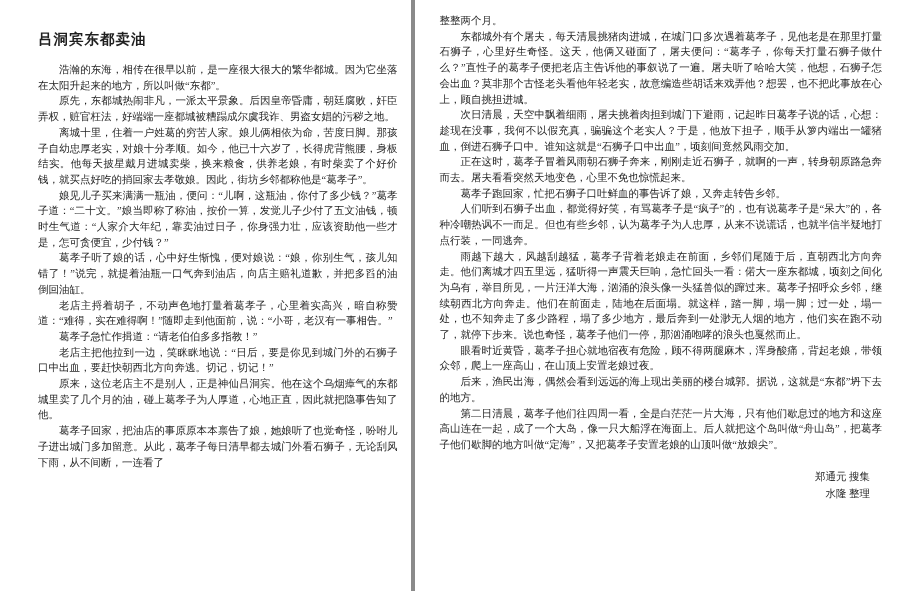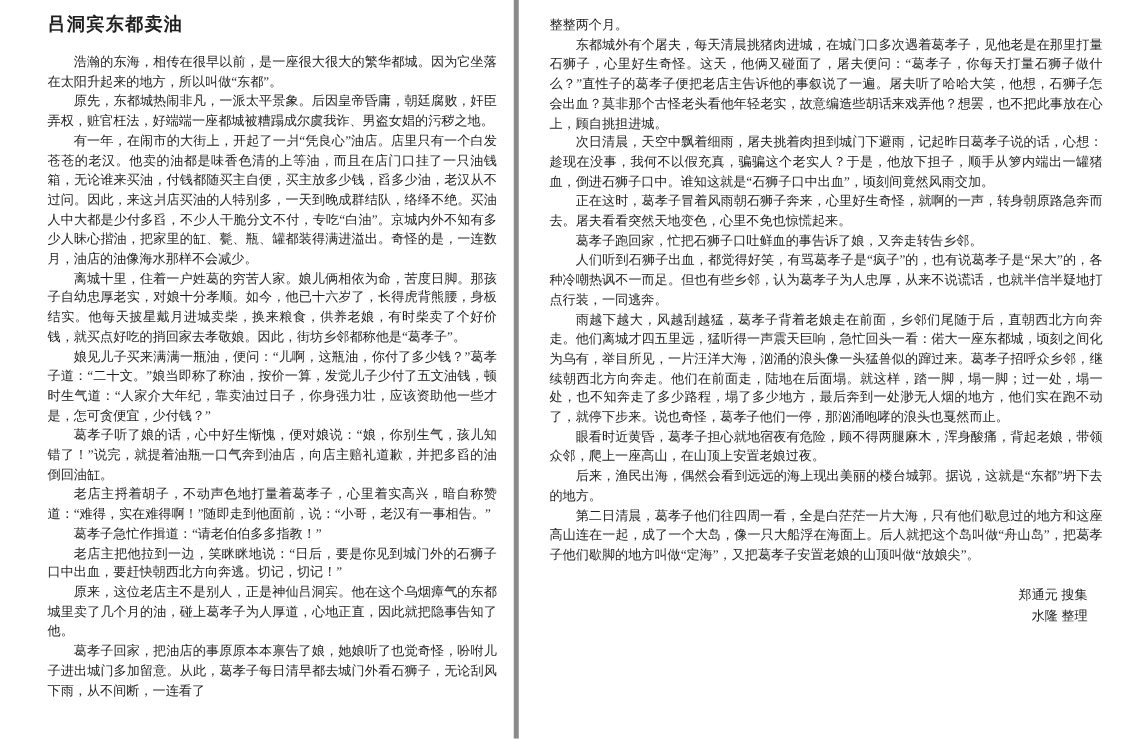--- a/index.html
+++ b/index.html
@@ -18,21 +18,21 @@
     height: 591px;
     background: #ffffff;
   }
   .page {
     box-sizing: border-box;
     height: 591px;
     overflow: hidden;
   }
   .page.left {
     width: 450px;
-    padding: 10px 13px 0 38px;
+    padding: 29px 13px 0 38px;
   }
   .divider {
     flex: none;
     width: 4px;
     height: 591px;
     background: #8a8a8a;
   }
   .page.right {
     width: 534px;
     padding: 13px 18px 0 25px;
@@ -68,38 +68,37 @@
 </style>
 </head>
 <body>
 
 <div class="spread">
 
   <div class="page left">
     <h1 class="story-title">吕洞宾东都卖油</h1>
     <p class="para">浩瀚的东海，相传在很早以前，是一座很大很大的繁华都城。因为它坐落在太阳升起来的地方，所以叫做“东都”。</p>
     <p class="para">原先，东都城热闹非凡，一派太平景象。后因皇帝昏庸，朝廷腐败，奸臣弄权，赃官枉法，好端端一座都城被糟蹋成尔虞我诈、男盗女娼的污秽之地。</p>
-    <p class="para">有一年，在闹市的大街上，开起了一爿“凭良心”油店。店里只有一个白发苍苍的老汉。他卖的油都是味香色清的上等油，而且在店门口挂了一只油钱箱，无论谁来买油，付钱都随买主自便，买主放多少钱，舀多少油，老汉从不过问。因此，来这爿店买油的人特别多，一天到晚成群结队，络绎不绝。买油人中大都是少付多舀，不少人干脆分文不付，专吃“白油”。京城内外不知有多少人昧心揩油，把家里的缸、甏、瓶、罐都装得满进溢出。奇怪的是，一连数月，油店的油像海水那样不会减少。</p>
     <p class="para">离城十里，住着一户姓葛的穷苦人家。娘儿俩相依为命，苦度日脚。那孩子自幼忠厚老实，对娘十分孝顺。如今，他已十六岁了，长得虎背熊腰，身板结实。他每天披星戴月进城卖柴，换来粮食，供养老娘，有时柴卖了个好价钱，就买点好吃的捎回家去孝敬娘。因此，街坊乡邻都称他是“葛孝子”。</p>
     <p class="para">娘见儿子买来满满一瓶油，便问：“儿啊，这瓶油，你付了多少钱？”葛孝子道：“二十文。”娘当即称了称油，按价一算，发觉儿子少付了五文油钱，顿时生气道：“人家介大年纪，靠卖油过日子，你身强力壮，应该资助他一些才是，怎可贪便宜，少付钱？”</p>
     <p class="para">葛孝子听了娘的话，心中好生惭愧，便对娘说：“娘，你别生气，孩儿知错了！”说完，就提着油瓶一口气奔到油店，向店主赔礼道歉，并把多舀的油倒回油缸。</p>
     <p class="para">老店主捋着胡子，不动声色地打量着葛孝子，心里着实高兴，暗自称赞道：“难得，实在难得啊！”随即走到他面前，说：“小哥，老汉有一事相告。”</p>
     <p class="para">葛孝子急忙作揖道：“请老伯伯多多指教！”</p>
     <p class="para">老店主把他拉到一边，笑眯眯地说：“日后，要是你见到城门外的石狮子口中出血，要赶快朝西北方向奔逃。切记，切记！”</p>
     <p class="para">原来，这位老店主不是别人，正是神仙吕洞宾。他在这个乌烟瘴气的东都城里卖了几个月的油，碰上葛孝子为人厚道，心地正直，因此就把隐事告知了他。</p>
     <p class="para">葛孝子回家，把油店的事原原本本禀告了娘，她娘听了也觉奇怪，吩咐儿子进出城门多加留意。从此，葛孝子每日清早都去城门外看石狮子，无论刮风下雨，从不间断，一连看了</p>
   </div>
 
   <div class="divider"></div>
 
   <div class="page right">
     <p class="para cont">整整两个月。</p>
     <p class="para">东都城外有个屠夫，每天清晨挑猪肉进城，在城门口多次遇着葛孝子，见他老是在那里打量石狮子，心里好生奇怪。这天，他俩又碰面了，屠夫便问：“葛孝子，你每天打量石狮子做什么？”直性子的葛孝子便把老店主告诉他的事叙说了一遍。屠夫听了哈哈大笑，他想，石狮子怎会出血？莫非那个古怪老头看他年轻老实，故意编造些胡话来戏弄他？想罢，也不把此事放在心上，顾自挑担进城。</p>
     <p class="para">次日清晨，天空中飘着细雨，屠夫挑着肉担到城门下避雨，记起昨日葛孝子说的话，心想：趁现在没事，我何不以假充真，骗骗这个老实人？于是，他放下担子，顺手从箩内端出一罐猪血，倒进石狮子口中。谁知这就是“石狮子口中出血”，顷刻间竟然风雨交加。</p>
-    <p class="para">正在这时，葛孝子冒着风雨朝石狮子奔来，心里好生奇怪，就啊的一声，转身朝原路急奔而去。屠夫看看突然天地变色，心里不免也惊慌起来。</p>
+    <p class="para">正在这时，葛孝子冒着风雨朝石狮子奔来，刚刚走近石狮子，就啊的一声，转身朝原路急奔而去。屠夫看看突然天地变色，心里不免也惊慌起来。</p>
     <p class="para">葛孝子跑回家，忙把石狮子口吐鲜血的事告诉了娘，又奔走转告乡邻。</p>
     <p class="para">人们听到石狮子出血，都觉得好笑，有骂葛孝子是“疯子”的，也有说葛孝子是“呆大”的，各种冷嘲热讽不一而足。但也有些乡邻，认为葛孝子为人忠厚，从来不说谎话，也就半信半疑地打点行装，一同逃奔。</p>
     <p class="para">雨越下越大，风越刮越猛，葛孝子背着老娘走在前面，乡邻们尾随于后，直朝西北方向奔走。他们离城才四五里远，猛听得一声震天巨响，急忙回头一看：偌大一座东都城，顷刻之间化为乌有，举目所见，一片汪洋大海，汹涌的浪头像一头猛兽似的蹿过来。葛孝子招呼众乡邻，继续朝西北方向奔走。他们在前面走，陆地在后面塌。就这样，踏一脚，塌一脚；过一处，塌一处，也不知奔走了多少路程，塌了多少地方，最后奔到一处渺无人烟的地方，他们实在跑不动了，就停下步来。说也奇怪，葛孝子他们一停，那汹涌咆哮的浪头也戛然而止。</p>
     <p class="para">眼看时近黄昏，葛孝子担心就地宿夜有危险，顾不得两腿麻木，浑身酸痛，背起老娘，带领众邻，爬上一座高山，在山顶上安置老娘过夜。</p>
     <p class="para">后来，渔民出海，偶然会看到远远的海上现出美丽的楼台城郭。据说，这就是“东都”坍下去的地方。</p>
     <p class="para">第二日清晨，葛孝子他们往四周一看，全是白茫茫一片大海，只有他们歇息过的地方和这座高山连在一起，成了一个大岛，像一只大船浮在海面上。后人就把这个岛叫做“舟山岛”，把葛孝子他们歇脚的地方叫做“定海”，又把葛孝子安置老娘的山顶叫做“放娘尖”。</p>
     <div class="attribution">
       <p>郑通元 搜集</p>
       <p>水隆 整理</p>
     </div>

